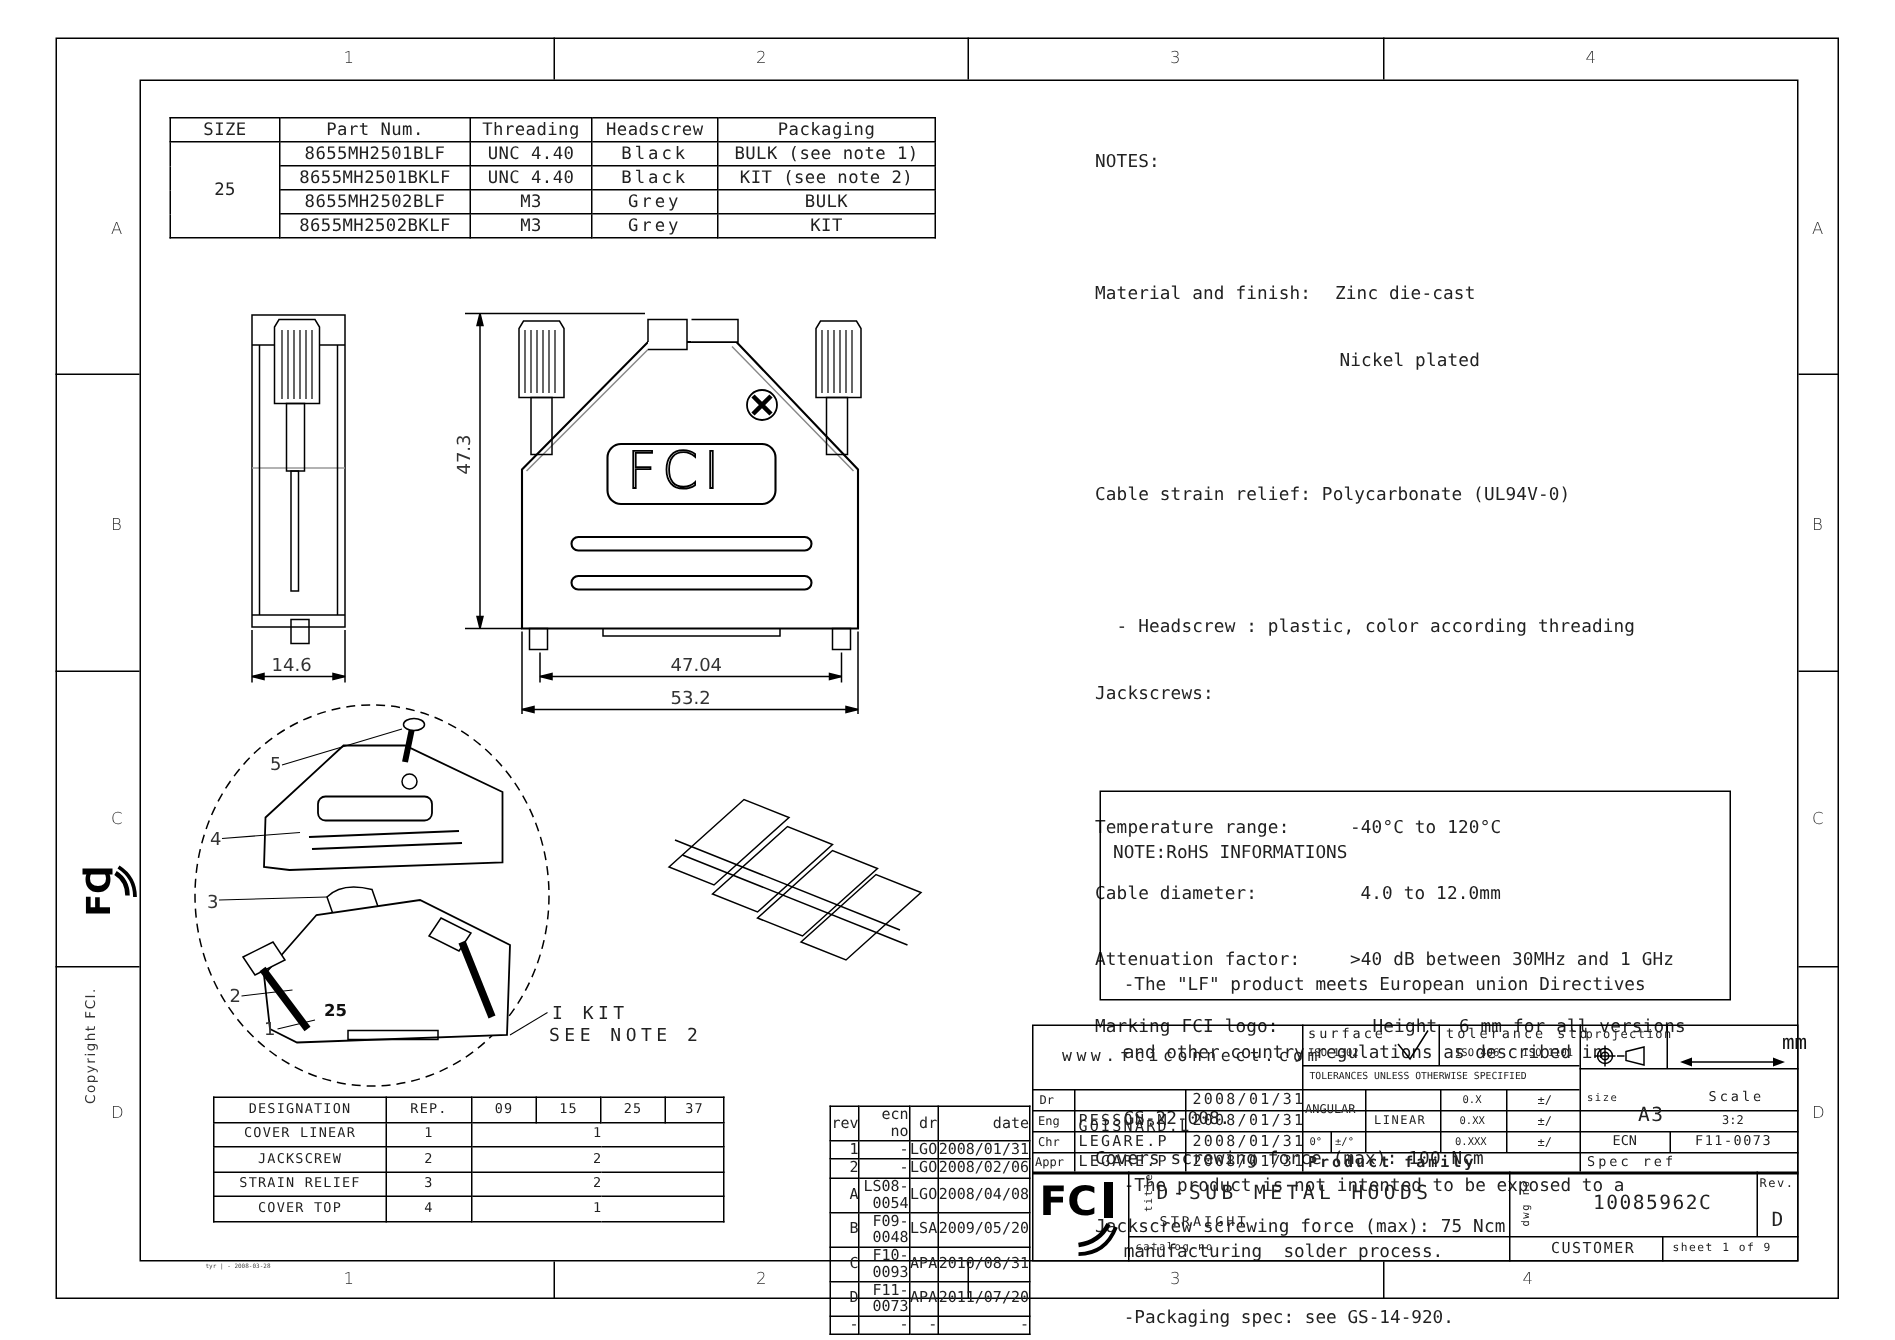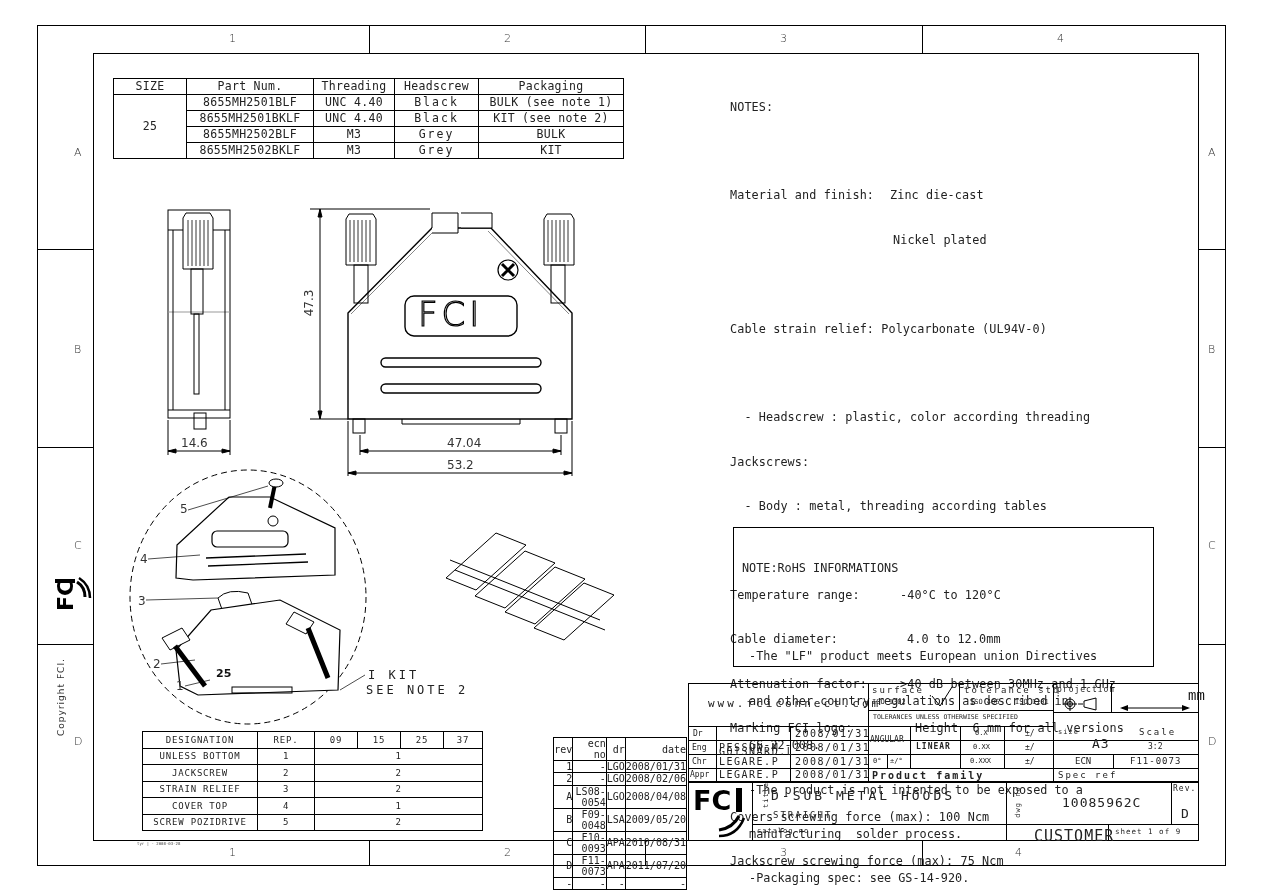--- a/index.html
+++ b/index.html
@@ -247,21 +247,20 @@
 <div class="abs notes" style="left:730px;top:70px;">
   <div>NOTES:</div>
   <div style="height:14.8px"></div>
   <div><span>Material and finish:</span><span style="position:absolute;left:160px">Zinc die-cast</span></div>
   <div style="padding-left:163px">Nickel plated</div>
   <div style="height:14.8px"></div>
   <div>Cable strain relief: Polycarbonate (UL94V-0)</div>
   <div style="height:14.8px"></div>
   <div>  - Headscrew : plastic, color according threading</div>
   <div>Jackscrews:</div>
-  <div>  - Body : metal, threading according tables</div>
   <div style="height:14.8px"></div>
   <div style="position:relative"><span>Temperature range:</span><span style="position:absolute;left:170px">-40°C to 120°C</span></div>
   <div style="position:relative"><span>Cable diameter:</span><span style="position:absolute;left:177px">4.0 to 12.0mm</span></div>
   <div style="position:relative"><span>Attenuation factor:</span><span style="position:absolute;left:170px">&gt;40 dB between 30MHz and 1 GHz</span></div>
   <div style="position:relative"><span>Marking FCI logo:</span><span style="position:absolute;left:185px">Height  6 mm for all versions</span></div>
   <div style="height:14.8px"></div>
   <div>Covers screwing force (max): 100 Ncm</div>
   <div>Jackscrew screwing force (max): 75 Ncm</div>
   
   
@@ -289,43 +288,38 @@
   <tbody>
       <tr>
     <td style="width:114px">DESIGNATION</td>
     <td style="width:56px">REP.</td>
     <td style="width:42px">09</td>
     <td style="width:42px">15</td>
     <td style="width:42px">25</td>
     <td>37</td>
   </tr>
   <tr>
-        <td>UNLESS BOTTOM</td>
+        <td>COVER LINEAR</td>
         <td>1</td>
         <td colspan="4">1</td>
       </tr>
   <tr>
         <td>JACKSCREW</td>
         <td>2</td>
         <td colspan="4">2</td>
       </tr>
   <tr>
         <td>STRAIN RELIEF</td>
         <td>3</td>
         <td colspan="4">2</td>
       </tr>
   <tr>
         <td>COVER TOP</td>
         <td>4</td>
         <td colspan="4">1</td>
-      </tr>
-  <tr>
-        <td>SCREW POZIDRIVE</td>
-        <td>5</td>
-        <td colspan="4">2</td>
       </tr>
 </tbody>
   </table>
 
 <table class="abs rev" style="left:553px;top:737px;width:134px;">
   <tbody>
       <tr>
     <td style="width:20px">rev</td>
     <td style="width:46px">ecn no</td>
     <td style="width:18px">dr</td>
@@ -442,21 +436,21 @@
 <div class="abs tb" style="left:719px;top:756px;font-size:10px;letter-spacing:1.5px;">LEGARE.P</div>
 <div class="abs tb" style="left:795px;top:756px;font-size:10px;letter-spacing:1.5px;">2008/01/31</div>
 <div class="abs tb" style="left:690px;top:770px;font-size:8px;">Appr</div>
 <div class="abs tb" style="left:719px;top:769px;font-size:10px;letter-spacing:1.5px;">LEGARE.P</div>
 <div class="abs tb" style="left:795px;top:769px;font-size:10px;letter-spacing:1.5px;">2008/01/31</div>
 
 <div class="abs tb" style="left:870px;top:735px;font-size:8px;">ANGULAR</div>
 <div class="vline" style="left:887px;top:754px;height:14px;"></div>
 <div class="abs tb" style="left:873px;top:757px;font-size:7px;">0°</div>
 <div class="abs tb" style="left:890px;top:757px;font-size:7px;">±/°</div>
-<div class="abs tb" style="left:916px;top:742px;font-size:8px;letter-spacing:1px;font-weight:bold;">LINEAR</div>
+<div class="abs tb" style="left:916px;top:742px;font-size:8px;letter-spacing:1px;">LINEAR</div>
 <div class="abs tb" style="left:975px;top:729px;font-size:7px;">0.X</div>
 <div class="abs tb" style="left:1025px;top:729px;font-size:8px;">±/</div>
 <div class="abs tb" style="left:973px;top:743px;font-size:7px;">0.XX</div>
 <div class="abs tb" style="left:1025px;top:743px;font-size:8px;">±/</div>
 <div class="abs tb" style="left:970px;top:757px;font-size:7px;">0.XXX</div>
 <div class="abs tb" style="left:1025px;top:757px;font-size:8px;">±/</div>
 <div class="abs tb" style="left:872px;top:770px;font-size:10px;letter-spacing:2px;font-weight:bold;">Product family</div>
 
 <div class="abs tb" style="left:1058px;top:728px;font-size:7px;letter-spacing:1px;">size</div>
 <div class="abs tb" style="left:1092px;top:736px;font-size:13px;letter-spacing:1px;">A3</div>
@@ -475,14 +469,14 @@
   </svg>
 </div>
 <div class="abs tb" style="left:753px;top:791px;font-size:7px;transform:rotate(-90deg);letter-spacing:1px;">title</div>
 <div class="abs tb" style="left:771px;top:788px;font-size:13px;letter-spacing:3px;">D-SUB METAL HOODS</div>
 <div class="abs tb" style="left:773px;top:810px;font-size:9px;letter-spacing:2px;">STRAIGHT</div>
 <div class="abs tb" style="left:757px;top:827px;font-size:7px;letter-spacing:1px;">catalog no</div>
 <div class="abs tb" style="left:1002px;top:798px;font-size:7px;transform:rotate(-90deg);letter-spacing:1px;">dwg no</div>
 <div class="abs tb" style="left:1062px;top:795px;font-size:13px;letter-spacing:1px;">10085962C</div>
 <div class="abs tb" style="left:1173px;top:784px;font-size:8px;letter-spacing:1px;">Rev.</div>
 <div class="abs tb" style="left:1181px;top:806px;font-size:13px;">D</div>
-<div class="abs tb" style="left:1034px;top:827px;font-size:15px;letter-spacing:1px;">CUSTOMER</div>
+<div class="abs tb" style="left:1034px;top:827px;font-size:10px;letter-spacing:1px;">CUSTOMER</div>
 <div class="abs tb" style="left:1115px;top:827px;font-size:7.5px;letter-spacing:1px;">sheet 1 of 9</div>
 
 </body></html>

